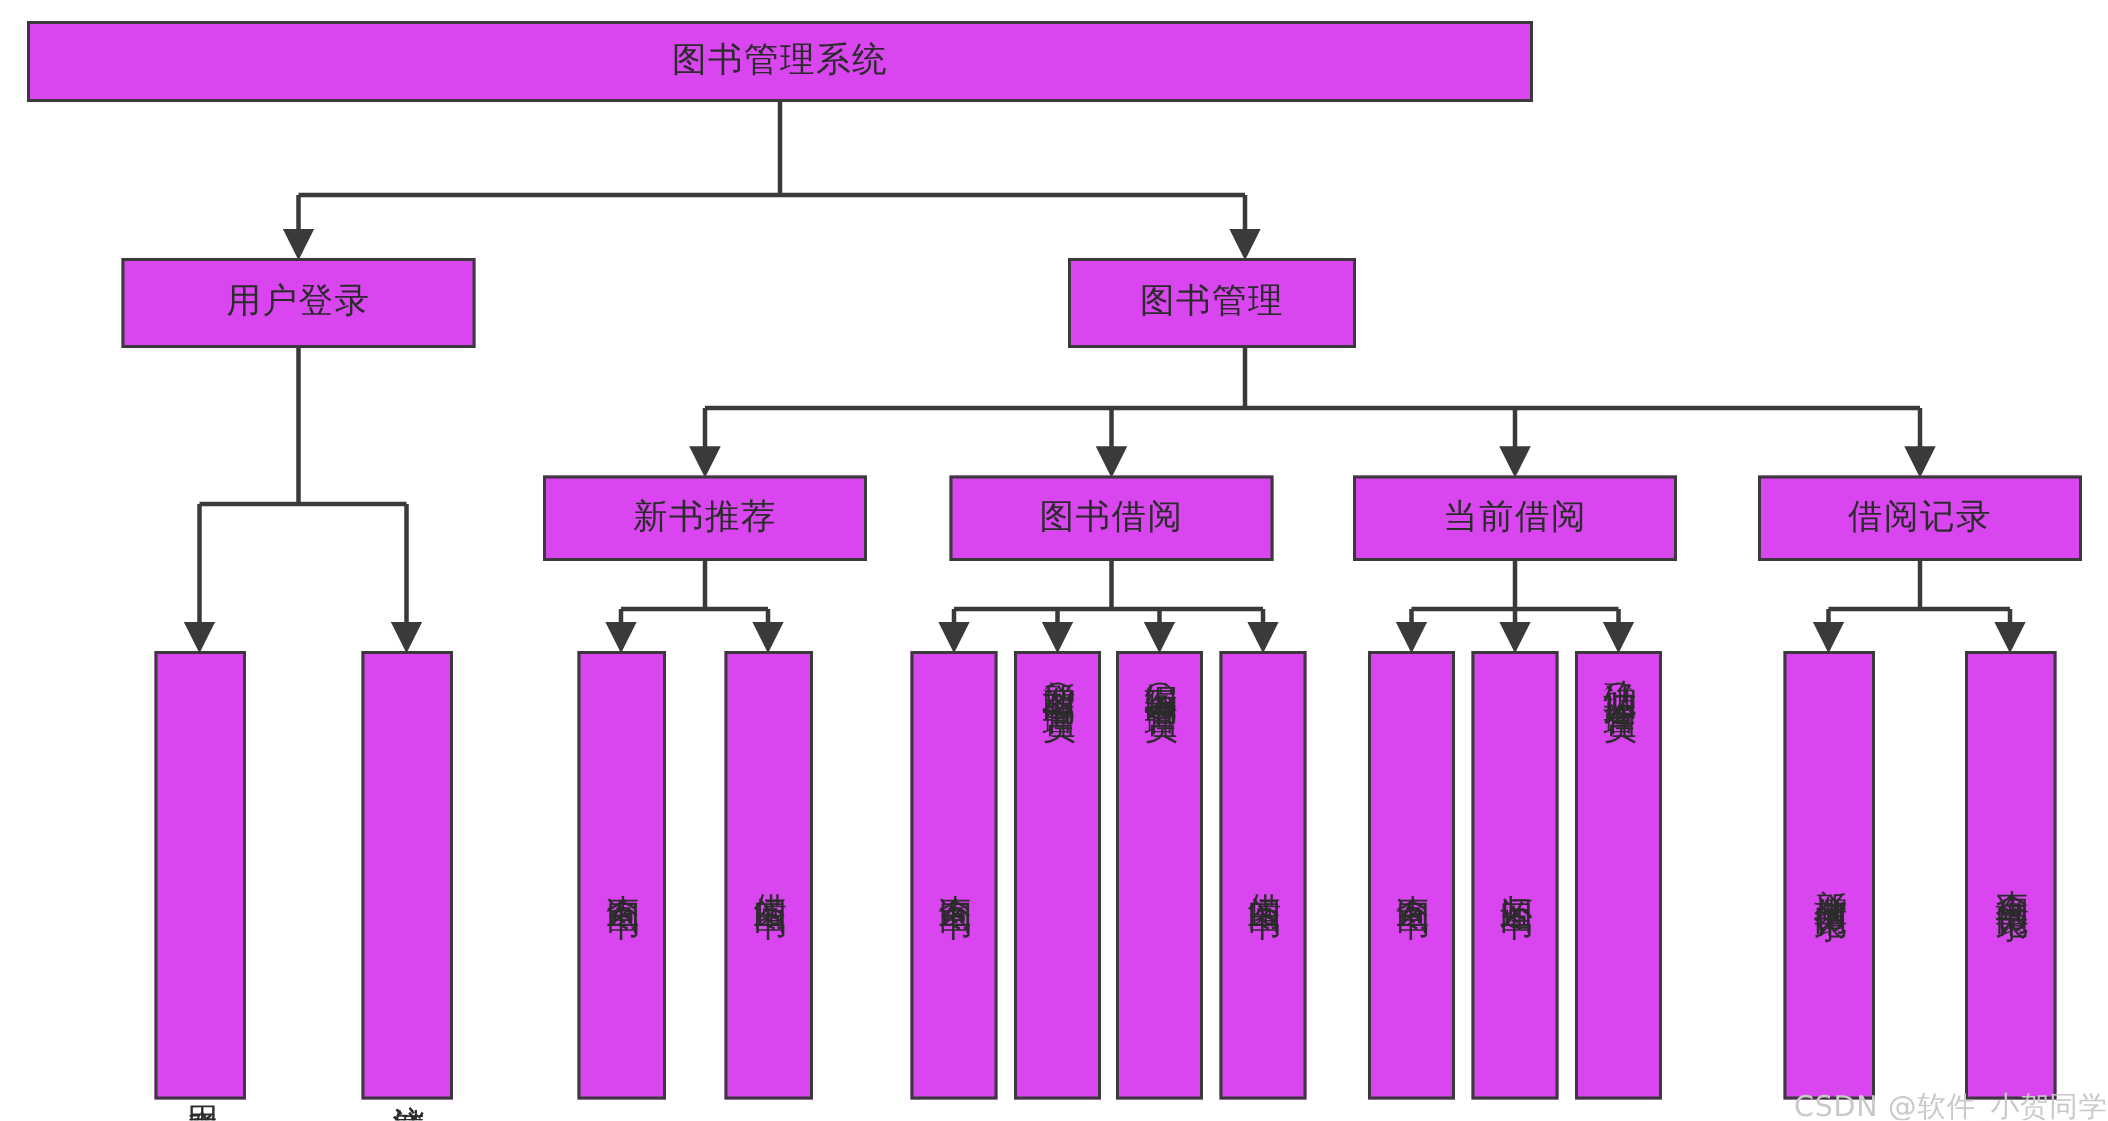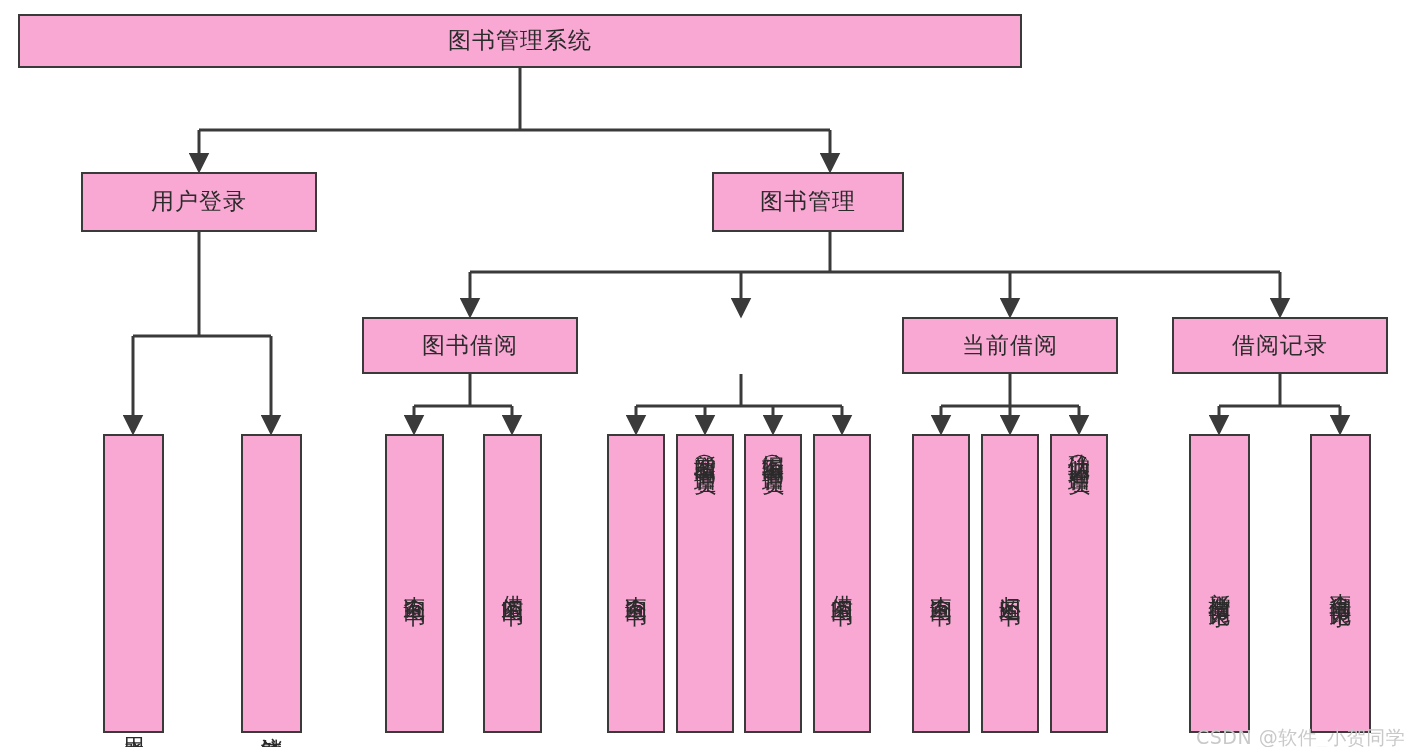--- a/index.html
+++ b/index.html
@@ -22,21 +22,21 @@
     position: absolute;
     left: 0;
     top: 0;
     width: 1405px;
     height: 747px;
     pointer-events: none;
   }
   .node {
     position: absolute;
     box-sizing: border-box;
-    background: #f9a8d4;
+    background: #d946ef;
     border: 2px solid #3a3a3a;
     display: flex;
     align-items: center;
     justify-content: center;
     color: #1a1a1a;
   }
   .node-label {
     display: block;
     text-align: center;
     line-height: 1.18;
@@ -138,20 +138,23 @@
   </div>
 
   <div class="node horiz" style="left: 81px; top: 172px; width: 236px; height: 60px;">
     <span class="node-label">用户登录</span>
   </div>
   <div class="node horiz" style="left: 712px; top: 172px; width: 192px; height: 60px;">
     <span class="node-label">图书管理</span>
   </div>
 
   <div class="node horiz" style="left: 362px; top: 317px; width: 216px; height: 57px;">
+    <span class="node-label">新书推荐</span>
+  </div>
+  <div class="node horiz" style="left: 633px; top: 317px; width: 216px; height: 57px;">
     <span class="node-label">图书借阅</span>
   </div>
   <div class="node horiz" style="left: 902px; top: 317px; width: 216px; height: 57px;">
     <span class="node-label">当前借阅</span>
   </div>
   <div class="node horiz" style="left: 1172px; top: 317px; width: 216px; height: 57px;">
     <span class="node-label">借阅记录</span>
   </div>
 
   <div class="node leaf align-bottom" style="left: 103px; top: 434px; width: 61px; height: 299px;">

